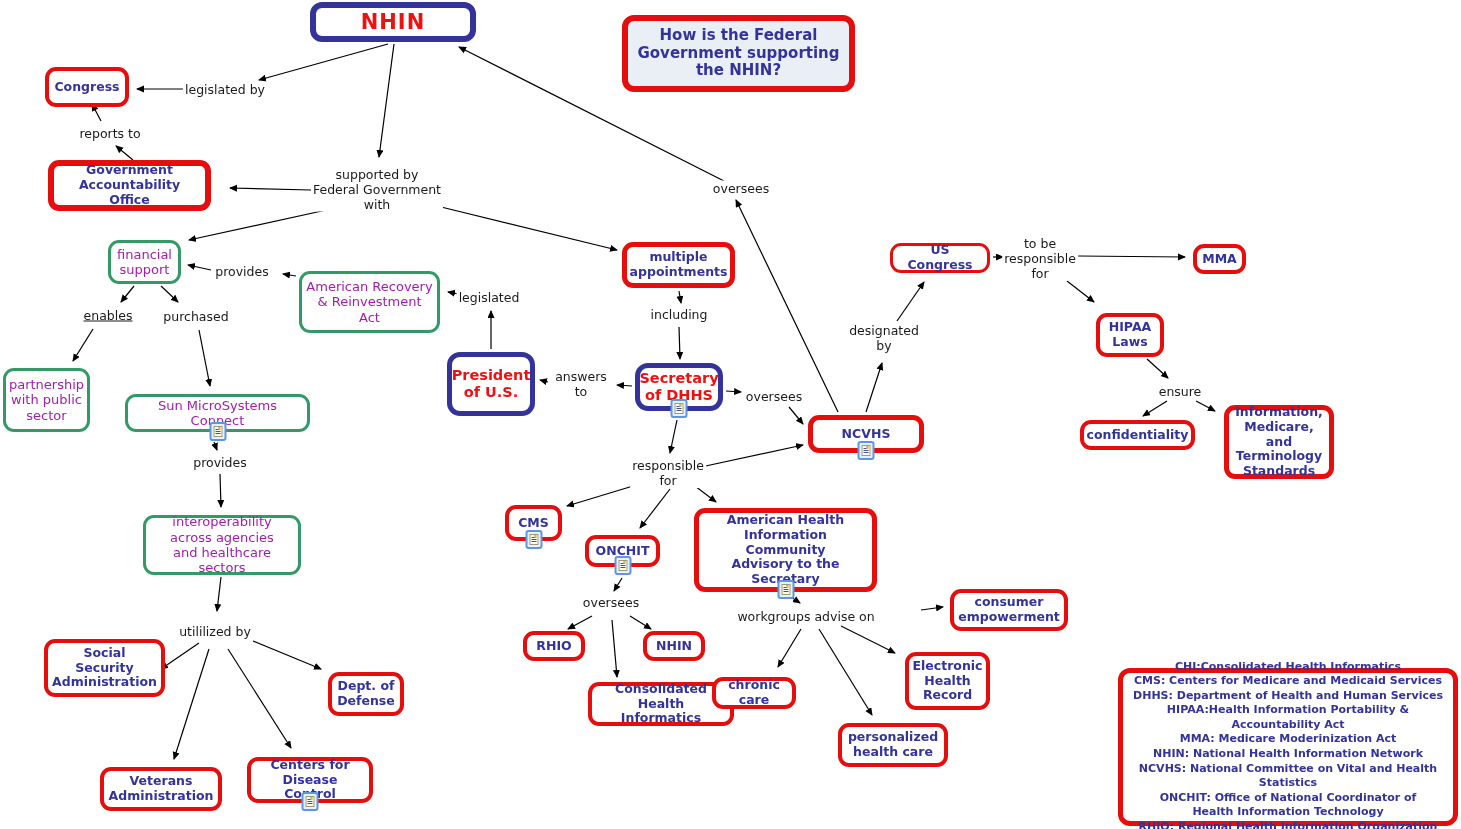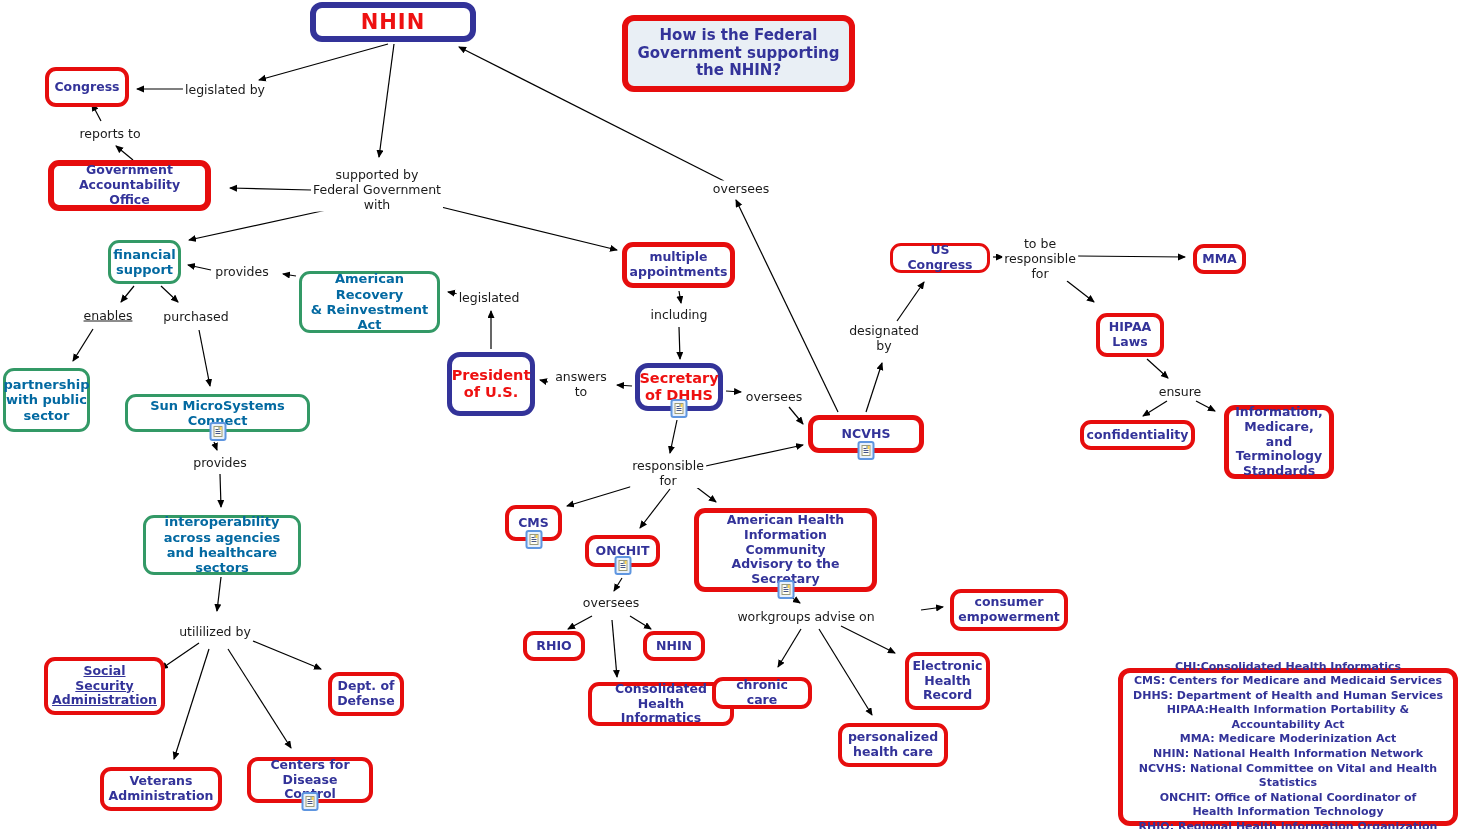--- a/index.html
+++ b/index.html
@@ -17,21 +17,21 @@
   .node{
     position:absolute;z-index:3;box-sizing:border-box;background:#fff;
     border-radius:11px;display:flex;align-items:center;justify-content:center;
     text-align:center;white-space:pre-line;line-height:1.18;
     color:var(--navy);font-weight:bold;font-size:12.5px;padding:2px 4px;
   }
   .node.red4{border:4px solid var(--red);}
   .node.red5{border:5px solid var(--red);}
   .node.red3{border:3px solid var(--red);}
   .node.red6{border:6px solid var(--red);}
-  .node.green{border:3px solid var(--green);color:#0369a1;font-weight:bold;font-size:13px;}
+  .node.green{border:3px solid var(--green);color:#a21caf;font-weight:normal;font-size:13px;}
   .node.navy{border:5px solid var(--navy);color:#ee1111;font-size:14.5px;border-radius:13px;}
   .node.title{border:6px solid var(--navy);color:#ee1111;font-size:21px;letter-spacing:1px;border-radius:12px;}
   .node.question{border:6px solid var(--red);background:#e9eff5;color:var(--navy);font-size:15px;border-radius:12px;}
   .node.legend{border:5px solid var(--red);font-size:11px;line-height:1.32;border-radius:12px;}
 
   .edge-label{
     position:absolute;z-index:2;transform:translate(-50%,-50%);
     font-size:12.5px;color:var(--ink);text-align:center;white-space:pre-line;
     line-height:1.2;background:#fff;padding:0 2px;
   }
@@ -185,27 +185,27 @@
       <div class="node red5" style="left: 694px; top: 508px; width: 183px; height: 84px;">American Health
 Information Community
 Advisory to the
 Secretary<span class="res-icon"><span class="doc"></span></span></div>
       <div class="node red4" style="left: 950px; top: 589px; width: 118px; height: 42px;">consumer
 empowerment</div>
       <div class="node red4" style="left: 523px; top: 631px; width: 62px; height: 30px;">RHIO</div>
       <div class="node red4" style="left: 643px; top: 631px; width: 62px; height: 30px;">NHIN</div>
       <div class="node red4" style="left: 545px; top: 682px; width: 146px; height: 44px; margin-left: 43px;">Consolidated
 Health Informatics</div>
-      <div class="node red4" style="left: 712px; top: 677px; width: 100px; height: 32px;">chronic care</div>
+      <div class="node red4" style="left: 712px; top: 677px; width: 84px; height: 32px;">chronic care</div>
       <div class="node red4" style="left: 905px; top: 652px; width: 85px; height: 58px;">Electronic
 Health
 Record</div>
       <div class="node red4" style="left: 838px; top: 723px; width: 110px; height: 44px;">personalized
 health care</div>
-      <div class="node red4" style="left: 44px; top: 657px; width: 121px; height: 58px; text-decoration: underline;">Social
+      <div class="node red4" style="left: 44px; top: 639px; width: 121px; height: 58px;">Social
 Security
 Administration</div>
       <div class="node red4" style="left: 328px; top: 672px; width: 76px; height: 44px;">Dept. of
 Defense</div>
       <div class="node red4" style="left: 100px; top: 767px; width: 122px; height: 44px;">Veterans
 Administration</div>
       <div class="node red4" style="left: 247px; top: 757px; width: 126px; height: 46px;">Centers for
 Disease Control<span class="res-icon"><span class="doc"></span></span></div>
     </div>
   <div class="node legend" id="legend-node" style="left:1118px;top:668px;width:340px;height:158px;">CHI:Consolidated Health Informatics

